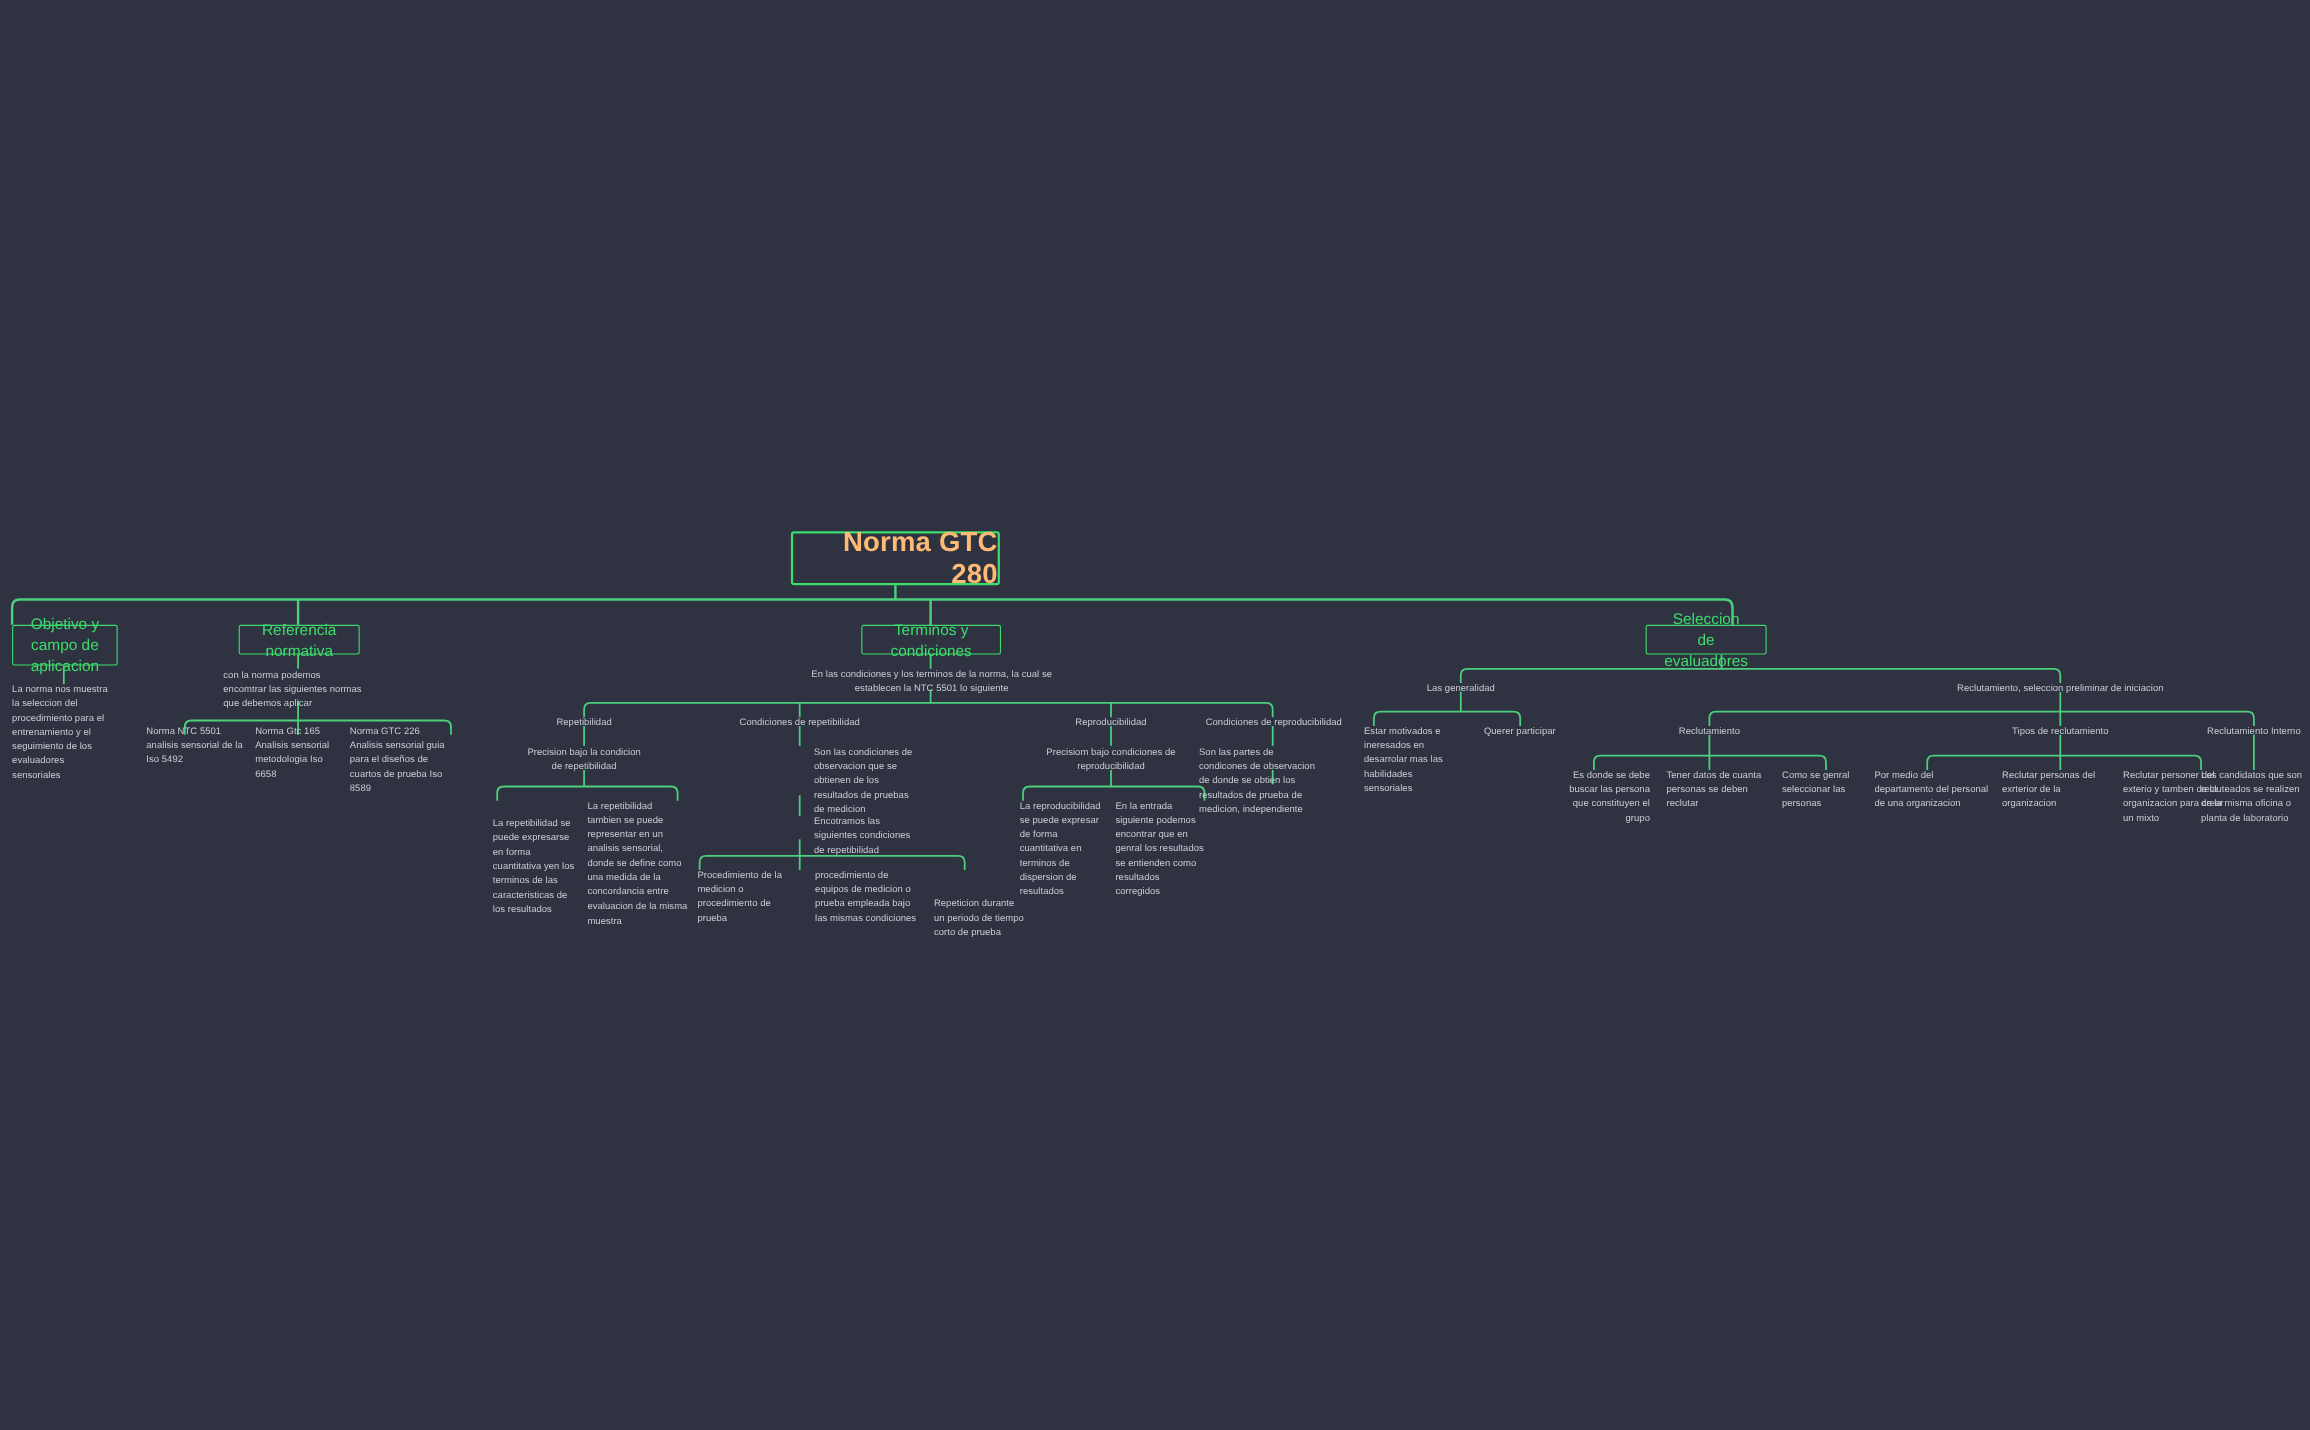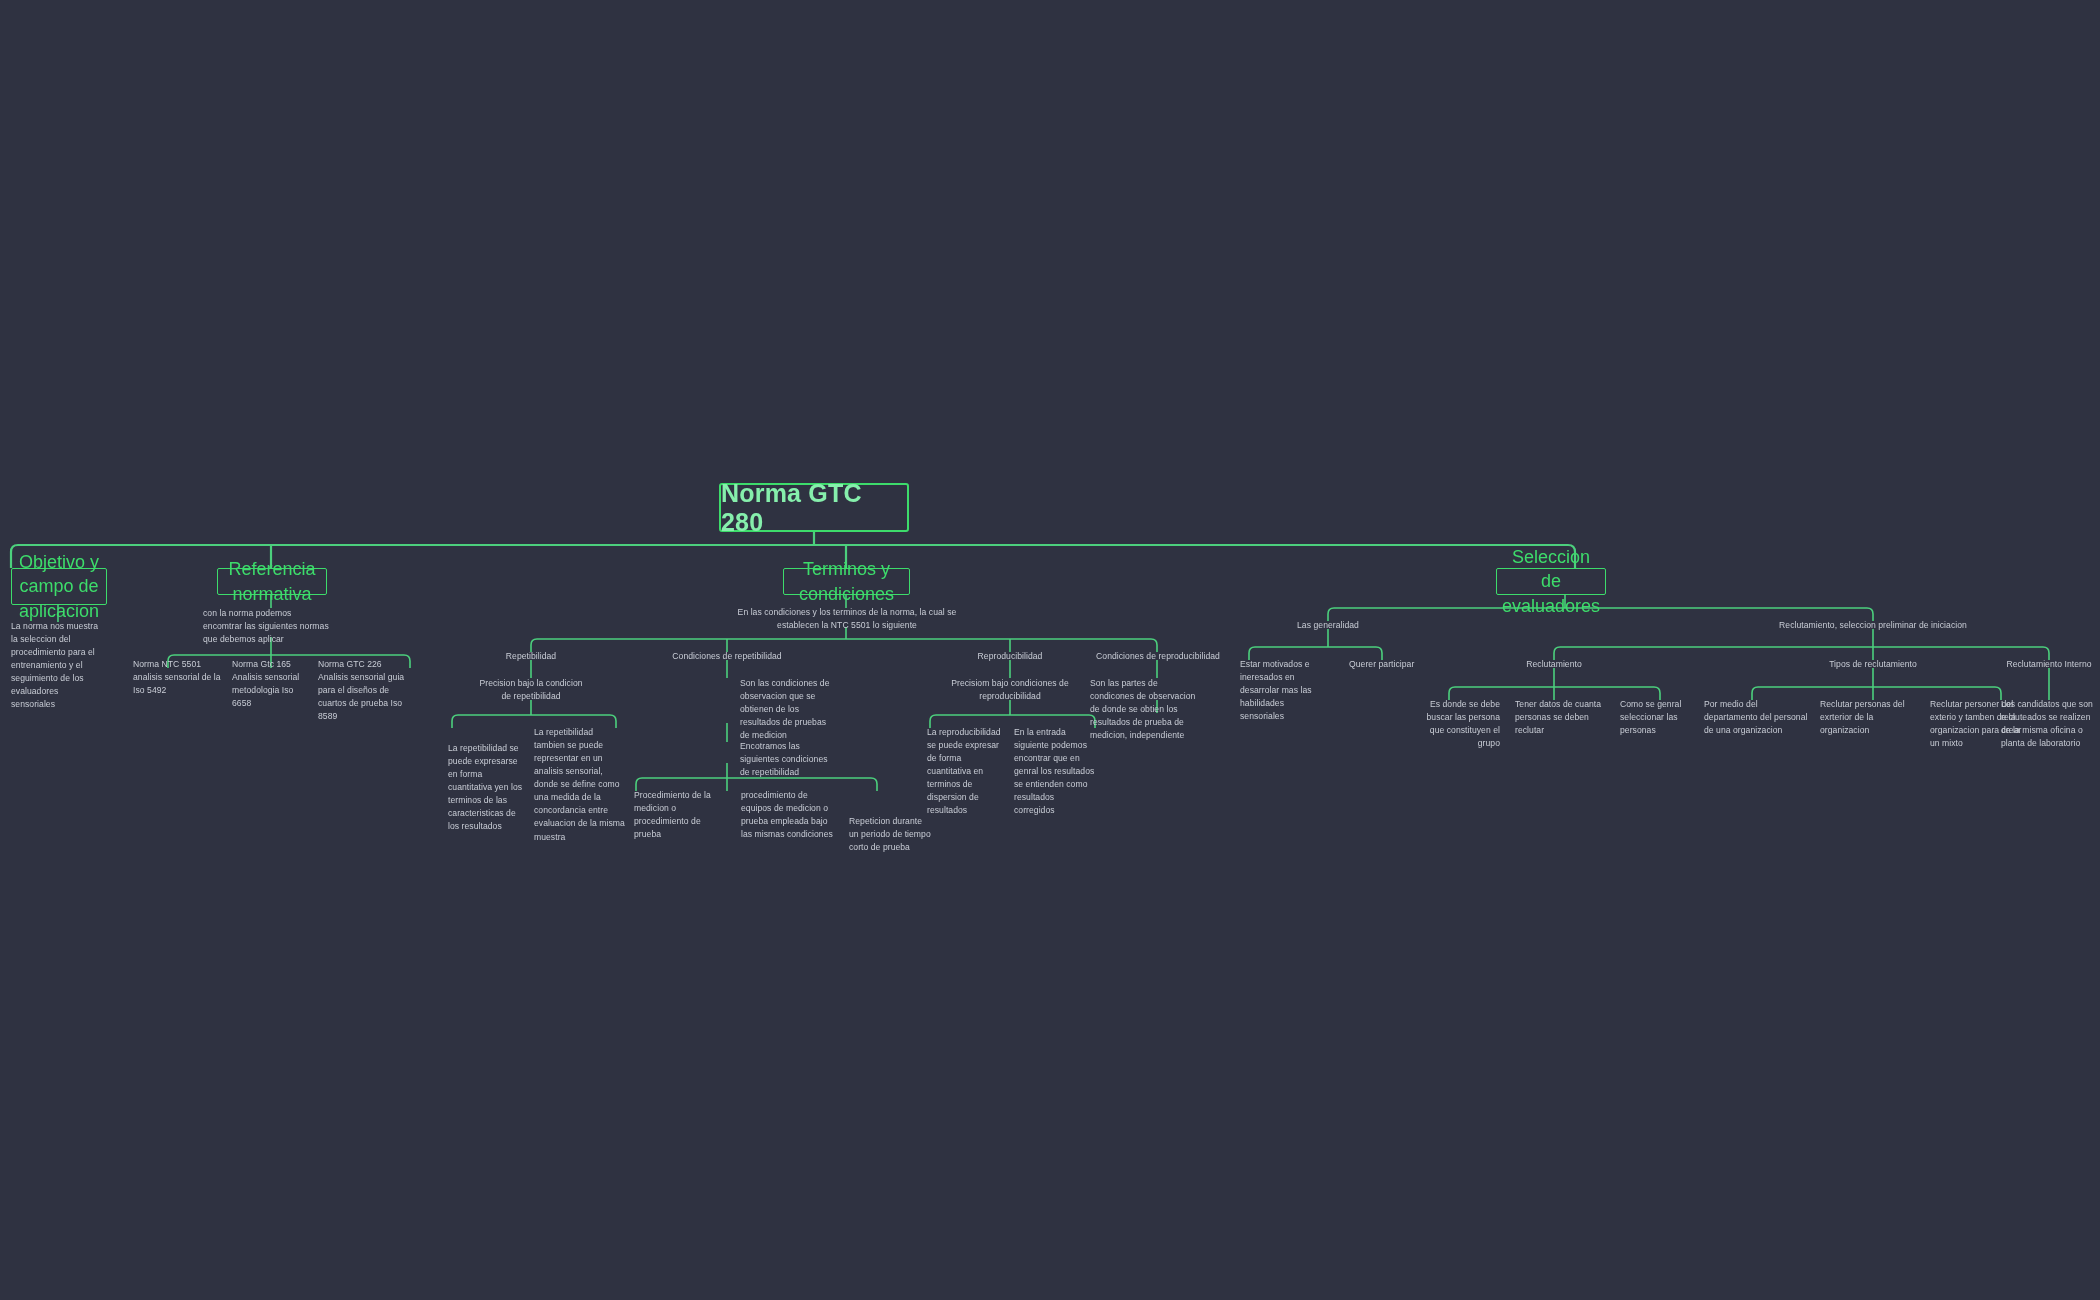--- a/index.html
+++ b/index.html
@@ -36,34 +36,34 @@
   #wires .thick { stroke-width: 2.2; }
 
   
   .node {
     position: absolute;
     box-sizing: border-box;
   }
   .node-root {
     border: 2.5px solid #3ddc6b;
     border-radius: 3px;
-    color: #86efac;
+    color: #fdba74;
     font-size: 25px;
     font-weight: bold;
     letter-spacing: 0.2px;
     display: flex;
     align-items: center;
     justify-content: center;
-    text-align: left;
+    text-align: right;
   }
   .node-l1 {
     border: 1.8px solid #3ddc6b;
     border-radius: 2px;
     color: #3ddc6b;
-    font-size: 18px;
+    font-size: 14px;
     font-weight: 500;
     display: flex;
     align-items: center;
     justify-content: center;
     text-align: center;
     line-height: 1.35;
     padding: 4px 20px;
   }
   .lbl {
     position: absolute;

